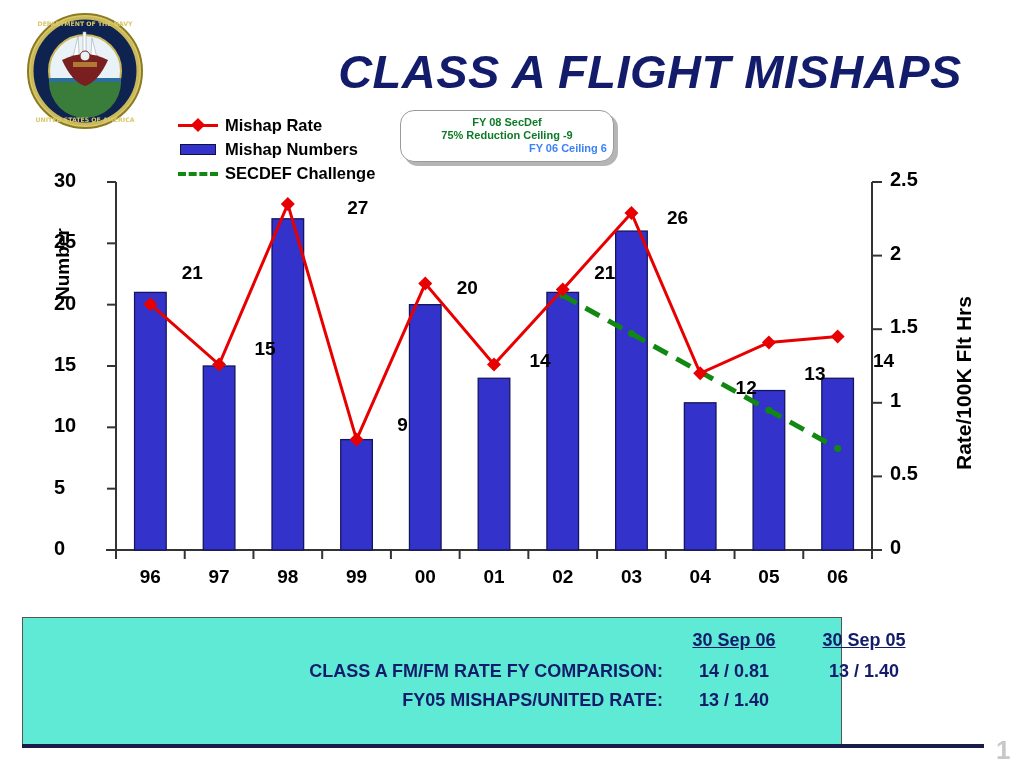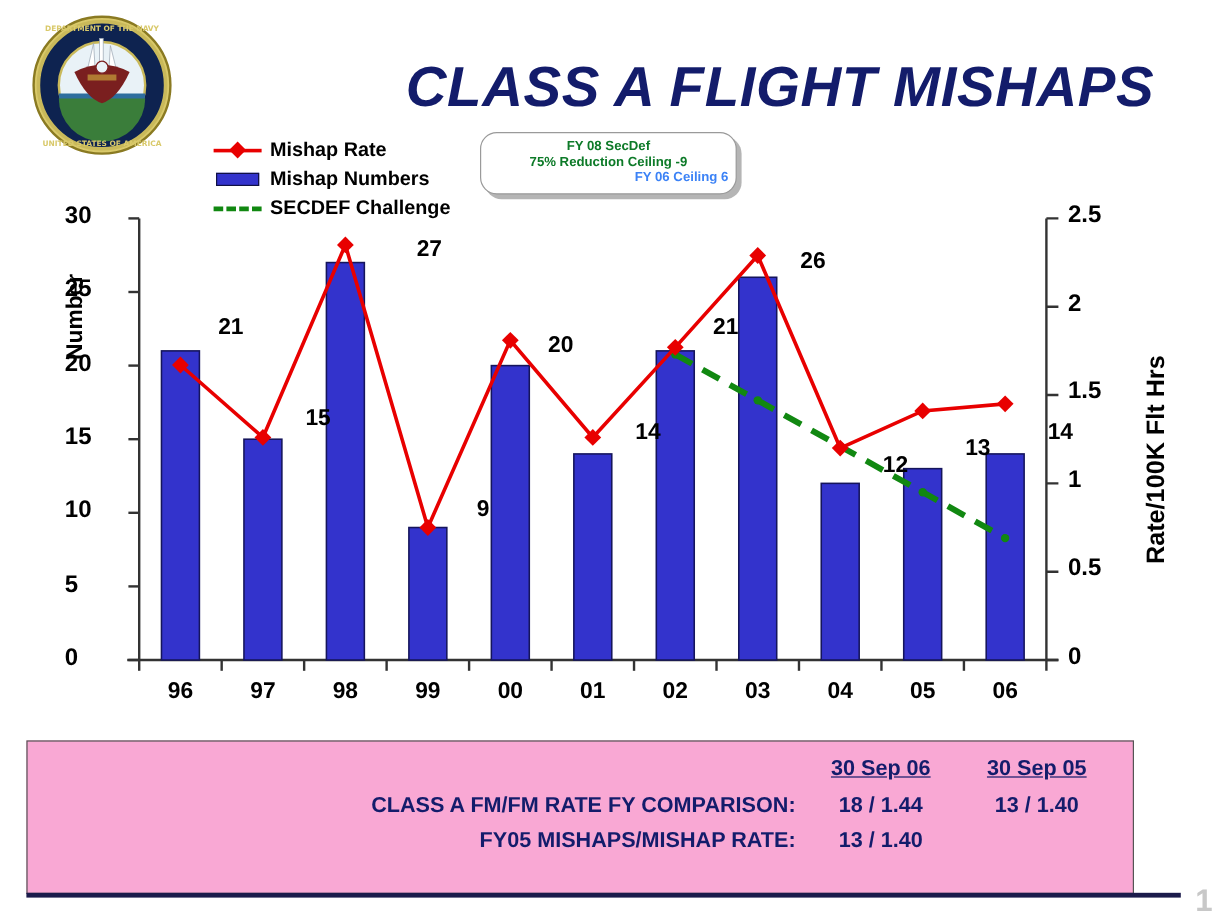--- a/index.html
+++ b/index.html
@@ -175,25 +175,25 @@
     text-align: center;
     white-space: nowrap;
     margin-left: 44px;
   }
 
   
   #table-box {
     position: absolute;
     left: 22px;
     top: 617px;
-    width: 923px;
+    width: 820px;
     height: 128px;
     border: 1px solid #555;
     box-sizing: border-box;
-    background: #f9a8d4;
+    background: #5eead4;
   }
   #table-box::after {
     content: "";
     position: absolute;
     left: -1px;
     bottom: -4px;
     width: 962px;
     height: 4px;
     background: #1b1b4b;
   }
@@ -359,23 +359,23 @@
     </svg>
 <div class="ytick-label" style="left: 54px; top: 537px; width: 50px;">0</div><div class="ytick-label" style="left: 54px; top: 475.667px; width: 50px;">5</div><div class="ytick-label" style="left: 54px; top: 414.333px; width: 50px;">10</div><div class="ytick-label" style="left: 54px; top: 353px; width: 50px;">15</div><div class="ytick-label" style="left: 54px; top: 291.667px; width: 50px;">20</div><div class="ytick-label" style="left: 54px; top: 230.333px; width: 50px;">25</div><div class="ytick-label" style="left: 54px; top: 169px; width: 50px;">30</div><div class="ytick-label right" style="left: 890px; top: 536px; width: 60px;">0</div><div class="ytick-label right" style="left: 890px; top: 462.4px; width: 60px;">0.5</div><div class="ytick-label right" style="left: 890px; top: 388.8px; width: 60px;">1</div><div class="ytick-label right" style="left: 890px; top: 315.2px; width: 60px;">1.5</div><div class="ytick-label right" style="left: 890px; top: 241.6px; width: 60px;">2</div><div class="ytick-label right" style="left: 890px; top: 168px; width: 60px;">2.5</div><div class="bar-value" style="left: 118.364px; top: 262.4px; width: 60px;">21</div><div class="bar-value" style="left: 191.091px; top: 338px; width: 60px;">15</div><div class="bar-value" style="left: 283.818px; top: 196.8px; width: 60px;">27</div><div class="bar-value" style="left: 328.545px; top: 413.6px; width: 60px;">9</div><div class="bar-value" style="left: 393.273px; top: 276.667px; width: 60px;">20</div><div class="bar-value" style="left: 466px; top: 350.267px; width: 60px;">14</div><div class="bar-value" style="left: 530.727px; top: 262.4px; width: 60px;">21</div><div class="bar-value" style="left: 603.455px; top: 207.067px; width: 60px;">26</div><div class="bar-value" style="left: 672.182px; top: 376.8px; width: 60px;">12</div><div class="bar-value" style="left: 740.909px; top: 362.533px; width: 60px;">13</div><div class="bar-value" style="left: 809.636px; top: 350.267px; width: 60px;">14</div><div class="xtick-label" style="left: 120.364px; top: 566px; width: 60px;">96</div><div class="xtick-label" style="left: 189.091px; top: 566px; width: 60px;">97</div><div class="xtick-label" style="left: 257.818px; top: 566px; width: 60px;">98</div><div class="xtick-label" style="left: 326.545px; top: 566px; width: 60px;">99</div><div class="xtick-label" style="left: 395.273px; top: 566px; width: 60px;">00</div><div class="xtick-label" style="left: 464px; top: 566px; width: 60px;">01</div><div class="xtick-label" style="left: 532.727px; top: 566px; width: 60px;">02</div><div class="xtick-label" style="left: 601.455px; top: 566px; width: 60px;">03</div><div class="xtick-label" style="left: 670.182px; top: 566px; width: 60px;">04</div><div class="xtick-label" style="left: 738.909px; top: 566px; width: 60px;">05</div><div class="xtick-label" style="left: 807.636px; top: 566px; width: 60px;">06</div></div>
 
 <div id="table-box">
   <div class="trow" style="top:12px;">
     <span class="tcol1 thead">30 Sep 06</span>
     <span class="tcol2 thead">30 Sep 05</span>
   </div>
   <div class="trow" style="top:43px;">
     <span class="tlabel">CLASS A FM/FM RATE FY COMPARISON:</span>
-    <span class="tcol1">18 / 1.44</span>
+    <span class="tcol1">14 / 0.81</span>
     <span class="tcol2">13 / 1.40</span>
   </div>
   <div class="trow" style="top:72px;">
-    <span class="tlabel">FY05 MISHAPS/MISHAP RATE:</span>
+    <span class="tlabel">FY05 MISHAPS/UNITED RATE:</span>
     <span class="tcol1">13 / 1.40</span>
     <span class="tcol2"></span>
   </div>
 </div>
 
 <div id="page-num">1</div>
 
 </body></html>

